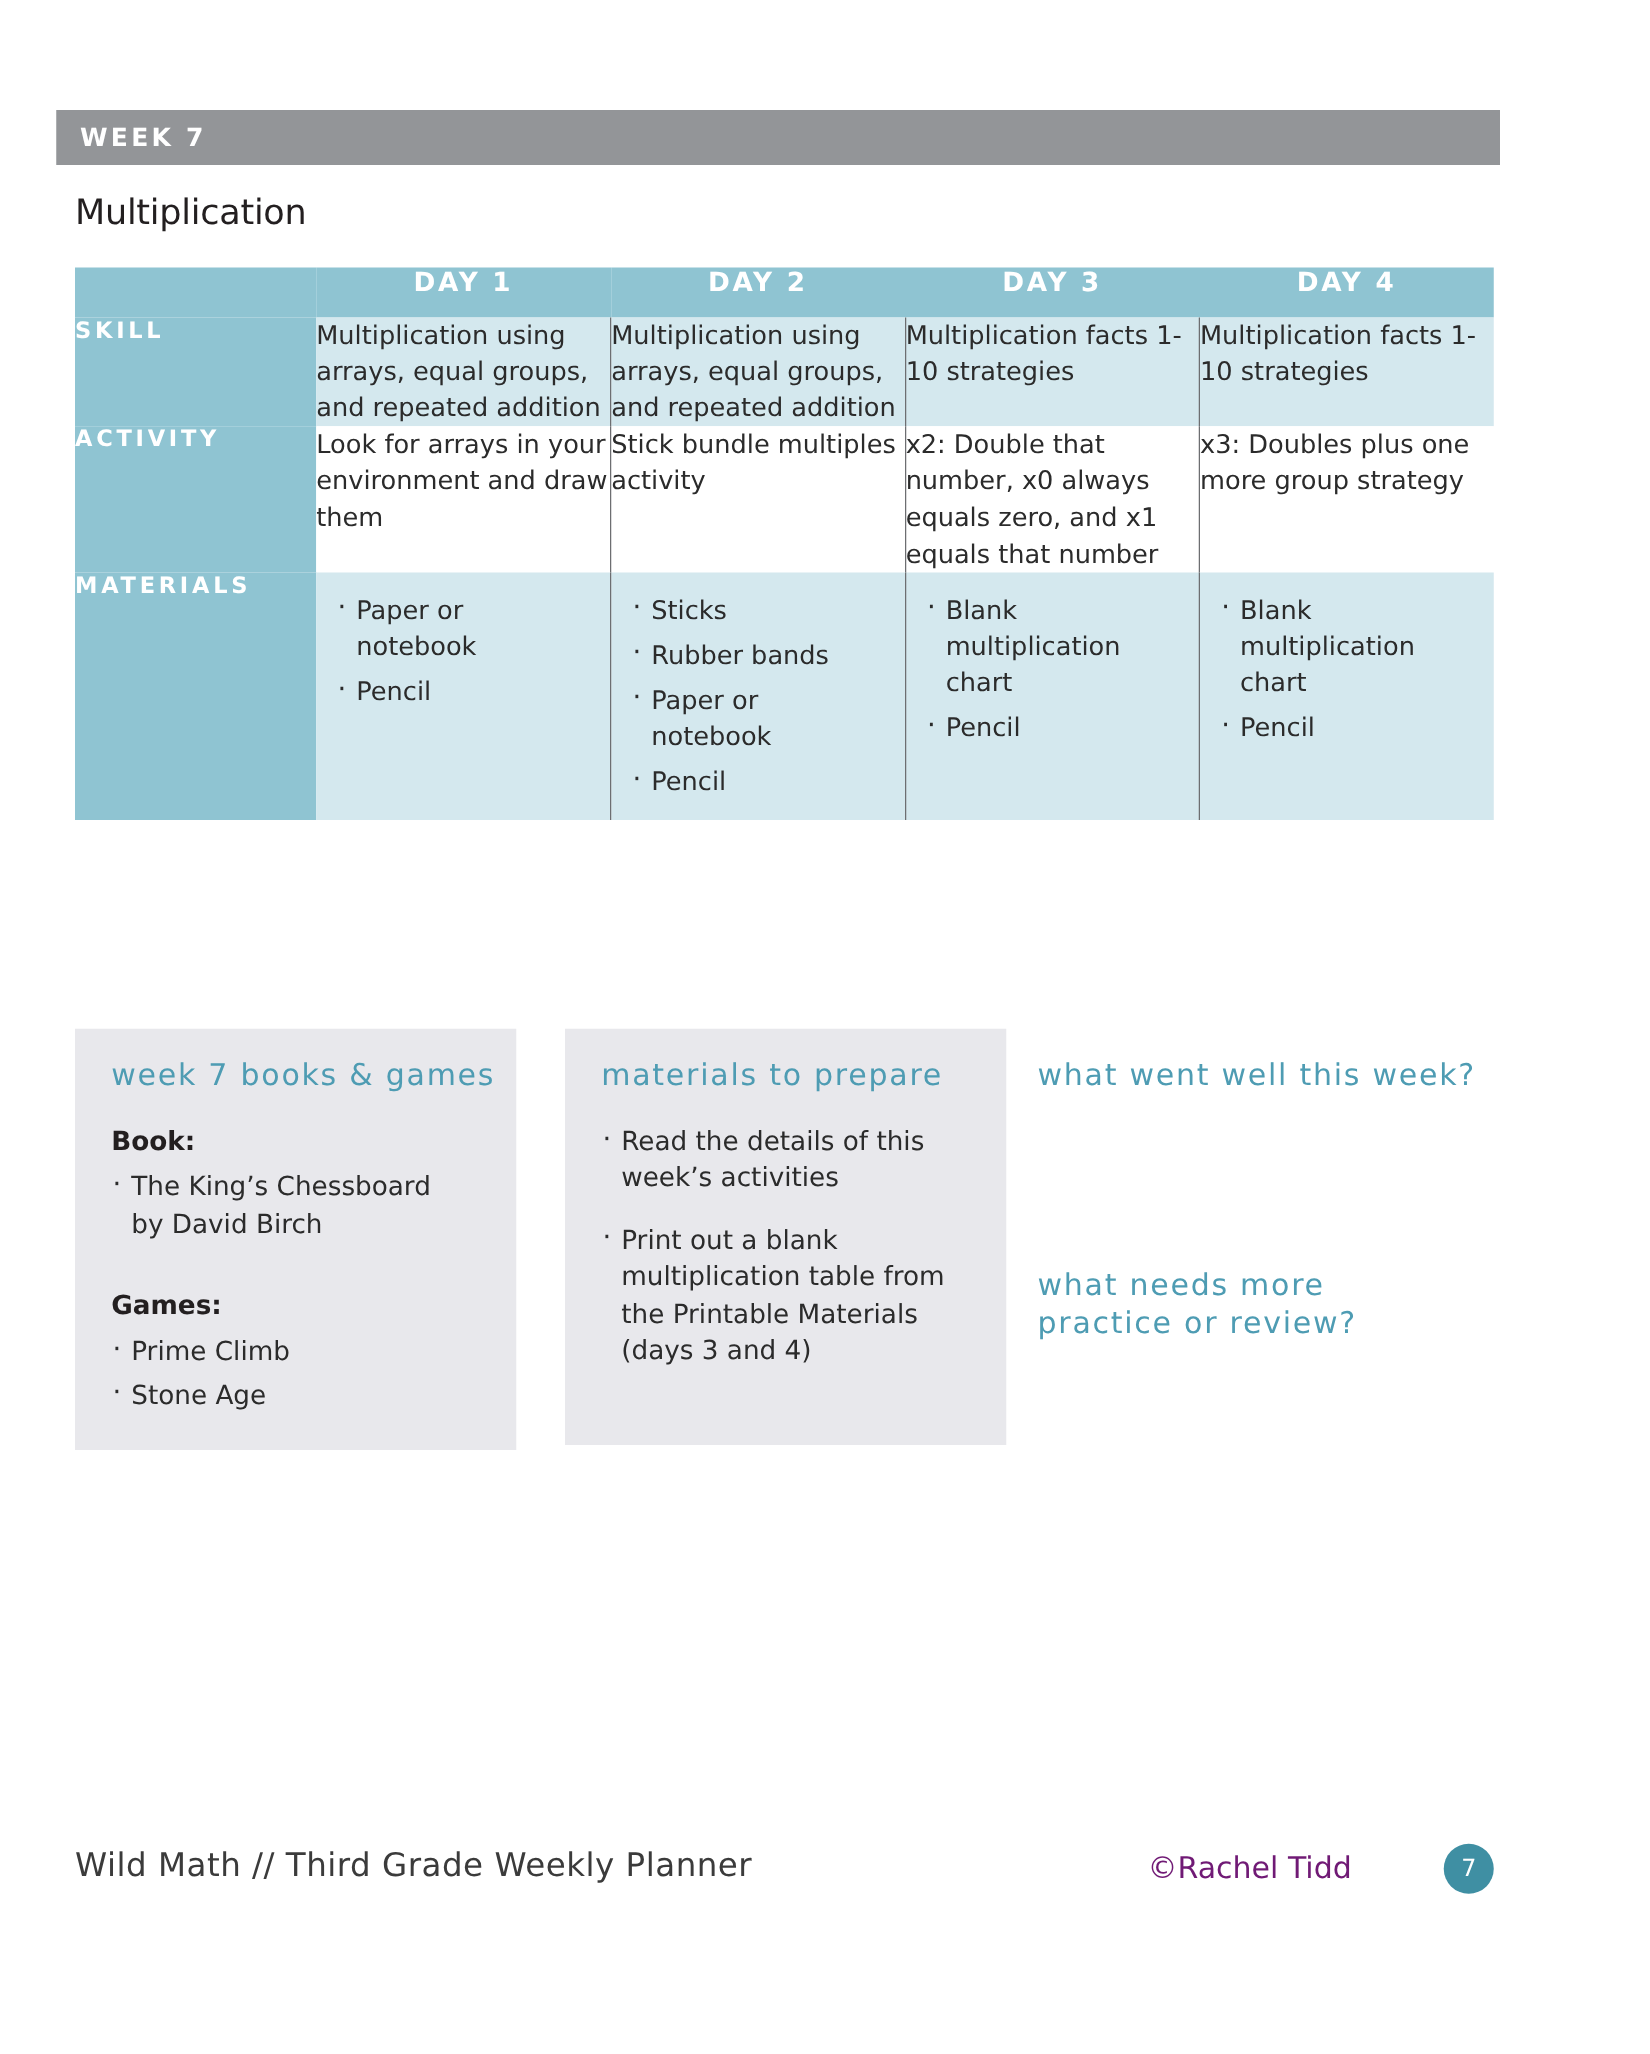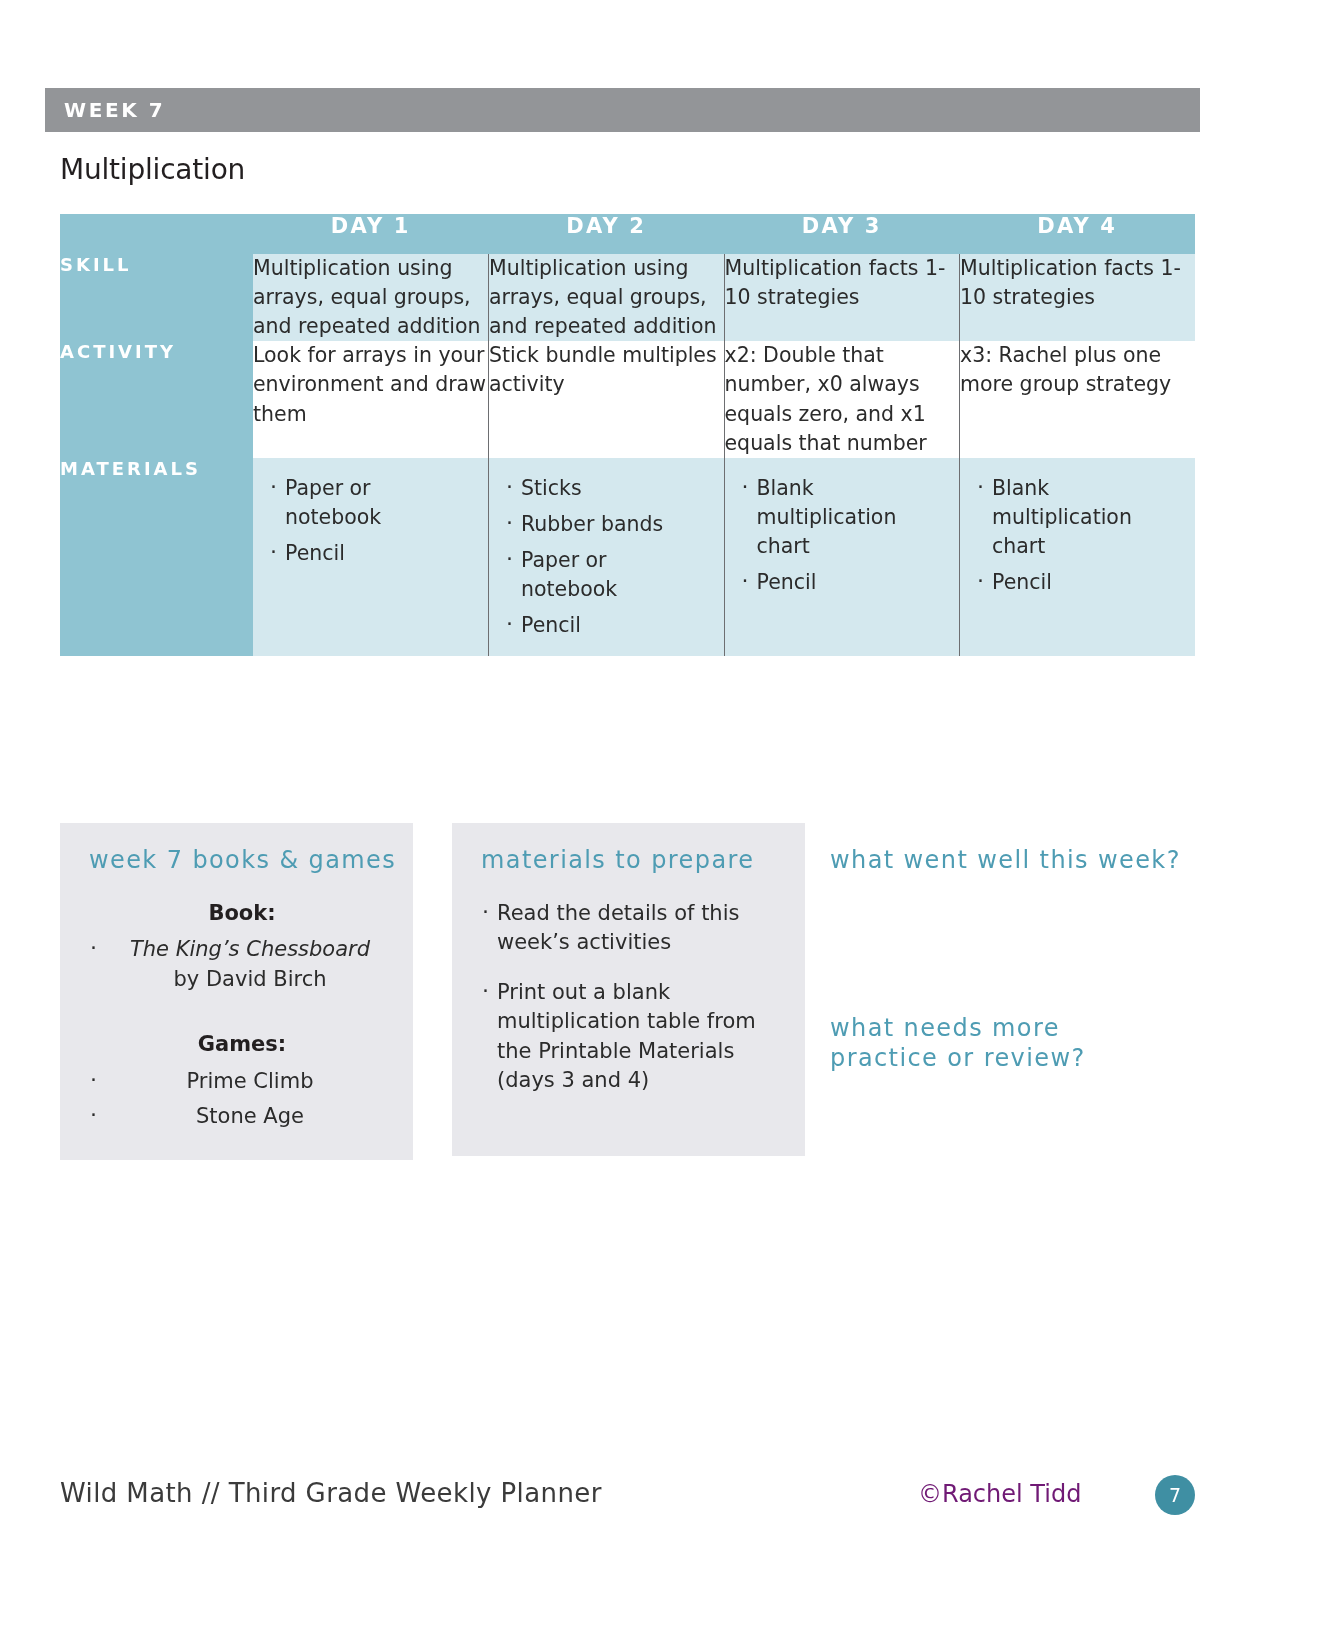--- a/index.html
+++ b/index.html
@@ -129,21 +129,20 @@
   
   .box {
     position: absolute;
     background: #e8e8ec;
   }
   .box-books {
     left: 60px;
     top: 823px;
     width: 353px;
     height: 337px;
-    text-align: center;
   }
   .box-prepare {
     left: 452px;
     top: 823px;
     width: 353px;
     height: 333px;
   }
   .box-heading {
     position: absolute;
     top: 23px;
@@ -177,21 +176,21 @@
     padding-left: 16px;
     margin-bottom: 6px;
   }
   .plain-list li::before {
     content: "\00B7";
     position: absolute;
     left: 1px;
     top: -2px;
     font-size: 22px;
   }
-  .italic-title { font-style: italic; }
+  .italic-title { }
 
   .prepare-list li { margin-bottom: 20px; }
   .prepare-list li:last-child { margin-bottom: 0; }
 
   
   .prompt {
     position: absolute;
     color: #4e9cb3;
     font-size: 24px;
     letter-spacing: 1.4px;
@@ -273,21 +272,21 @@
         <td class="cell cell-skill first">Multiplication using arrays, equal groups, and repeated addition</td>
         <td class="cell cell-skill">Multiplication using arrays, equal groups, and repeated addition</td>
         <td class="cell cell-skill">Multiplication facts 1-10 strategies</td>
         <td class="cell cell-skill">Multiplication facts 1-10 strategies</td>
       </tr>
       <tr>
         <td class="row-label">ACTIVITY</td>
         <td class="cell cell-activity first">Look for arrays in your environment and draw them</td>
         <td class="cell cell-activity">Stick bundle multiples activity</td>
         <td class="cell cell-activity">x2: Double that number, x0 always equals zero, and x1 equals that number</td>
-        <td class="cell cell-activity">x3: Rachel plus one more group strategy</td>
+        <td class="cell cell-activity">x3: Doubles plus one more group strategy</td>
       </tr>
       <tr>
         <td class="row-label">MATERIALS</td>
         <td class="cell cell-materials first">
           <ul>
               <li>Paper or notebook</li>
               <li>Pencil</li>
             </ul>
         </td>
         <td class="cell cell-materials">

